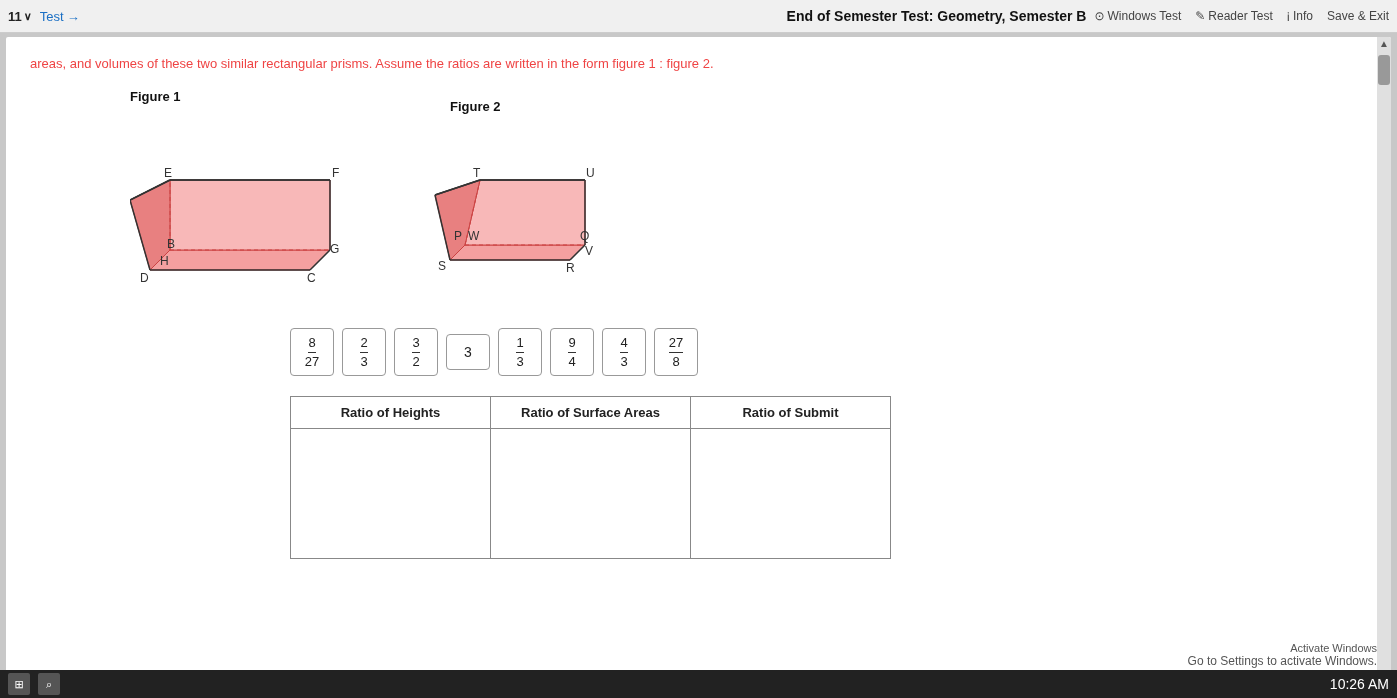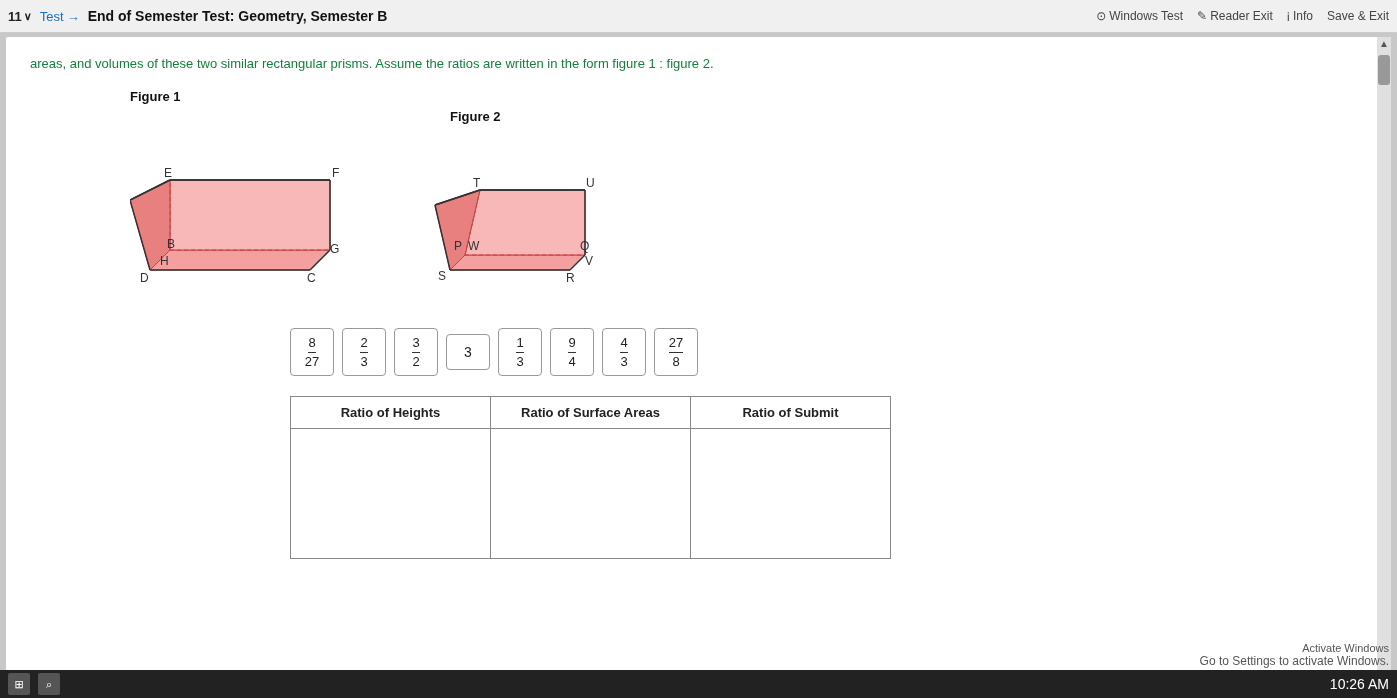--- a/index.html
+++ b/index.html
@@ -38,21 +38,21 @@
       display: flex;
       align-items: center;
       gap: 3px;
       cursor: pointer;
     }
     .top-bar-title {
       font-size: 14px;
       font-weight: bold;
       color: #111;
       flex: 1;
-      text-align: left;
+      text-align: right;
     }
     .top-bar-actions {
       display: flex;
       align-items: center;
       gap: 14px;
       font-size: 12px;
       color: #444;
     }
     .top-bar-actions span {
       cursor: pointer;
@@ -67,29 +67,29 @@
       margin: 4px 6px;
       padding: 18px 24px;
       height: calc(698px - 30px);
       border-radius: 2px;
       position: relative;
       overflow: hidden;
     }
 
     .problem-text {
       font-size: 13px;
-      color: #15803d;
+      color: #ef4444;
       margin-bottom: 16px;
       line-height: 1.4;
     }
 
     
     .figures-area {
       display: flex;
-      align-items: flex-end;
+      align-items: center;
       gap: 0px;
       margin-bottom: 24px;
       margin-left: 100px;
     }
 
     .figure-label {
       font-size: 13px;
       font-weight: bold;
       margin-bottom: 6px;
       color: #111;
@@ -184,21 +184,21 @@
       color: #555;
       cursor: pointer;
       user-select: none;
       line-height: 14px;
     }
 
     
     .watermark {
       position: fixed;
       bottom: 30px;
-      right: 8px;
+      right: 20px;
       font-size: 11px;
       color: #555;
       text-align: right;
       pointer-events: none;
     }
 
     
     .taskbar {
       position: fixed;
       bottom: 0;
@@ -243,21 +243,21 @@
     <span>→</span>
   </span>
   <span class="top-bar-title">End of Semester Test: Geometry, Semester B</span>
   <div class="top-bar-actions">
     <span>
       <span>⊙</span>
       <span>Windows Test</span>
     </span>
     <span>
       <span>✎</span>
-      <span>Reader Exit</span>
+      <span>Reader Test</span>
     </span>
     <span>
       <span>ℹ</span>
       <span>Info</span>
     </span>
     <span>
       <span>Save &amp; Exit</span>
     </span>
   </div>
 </div>

